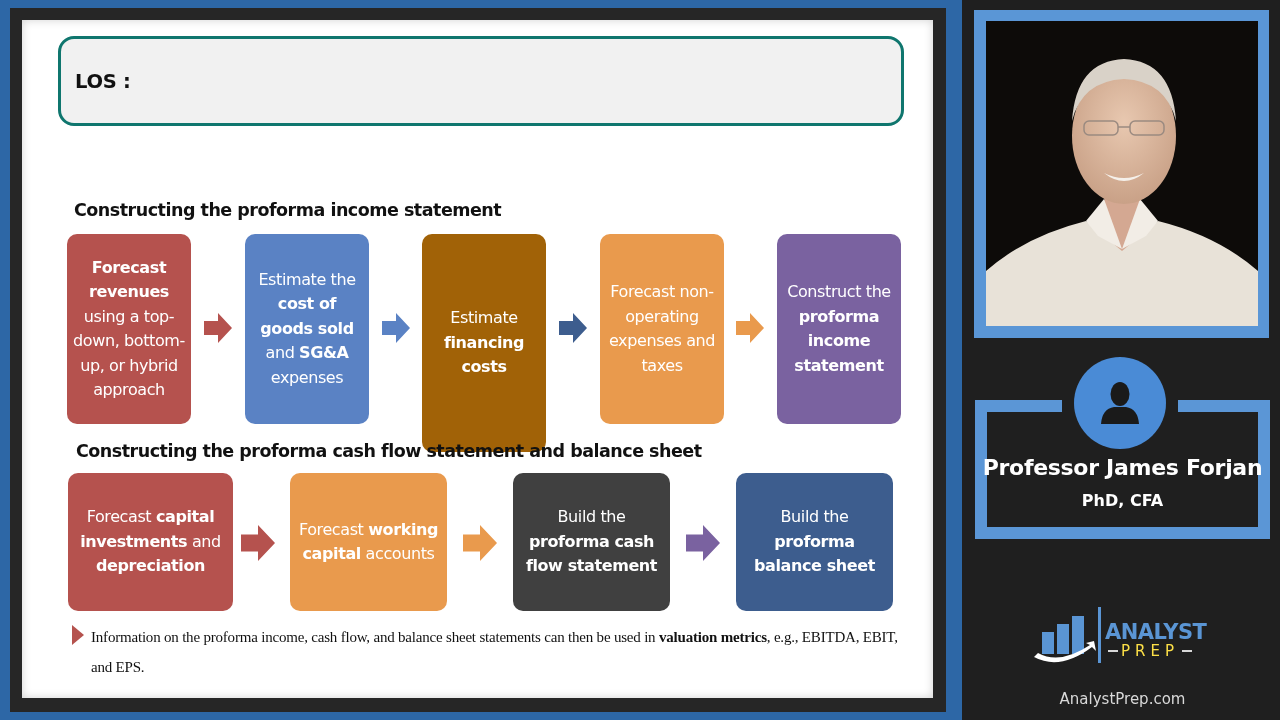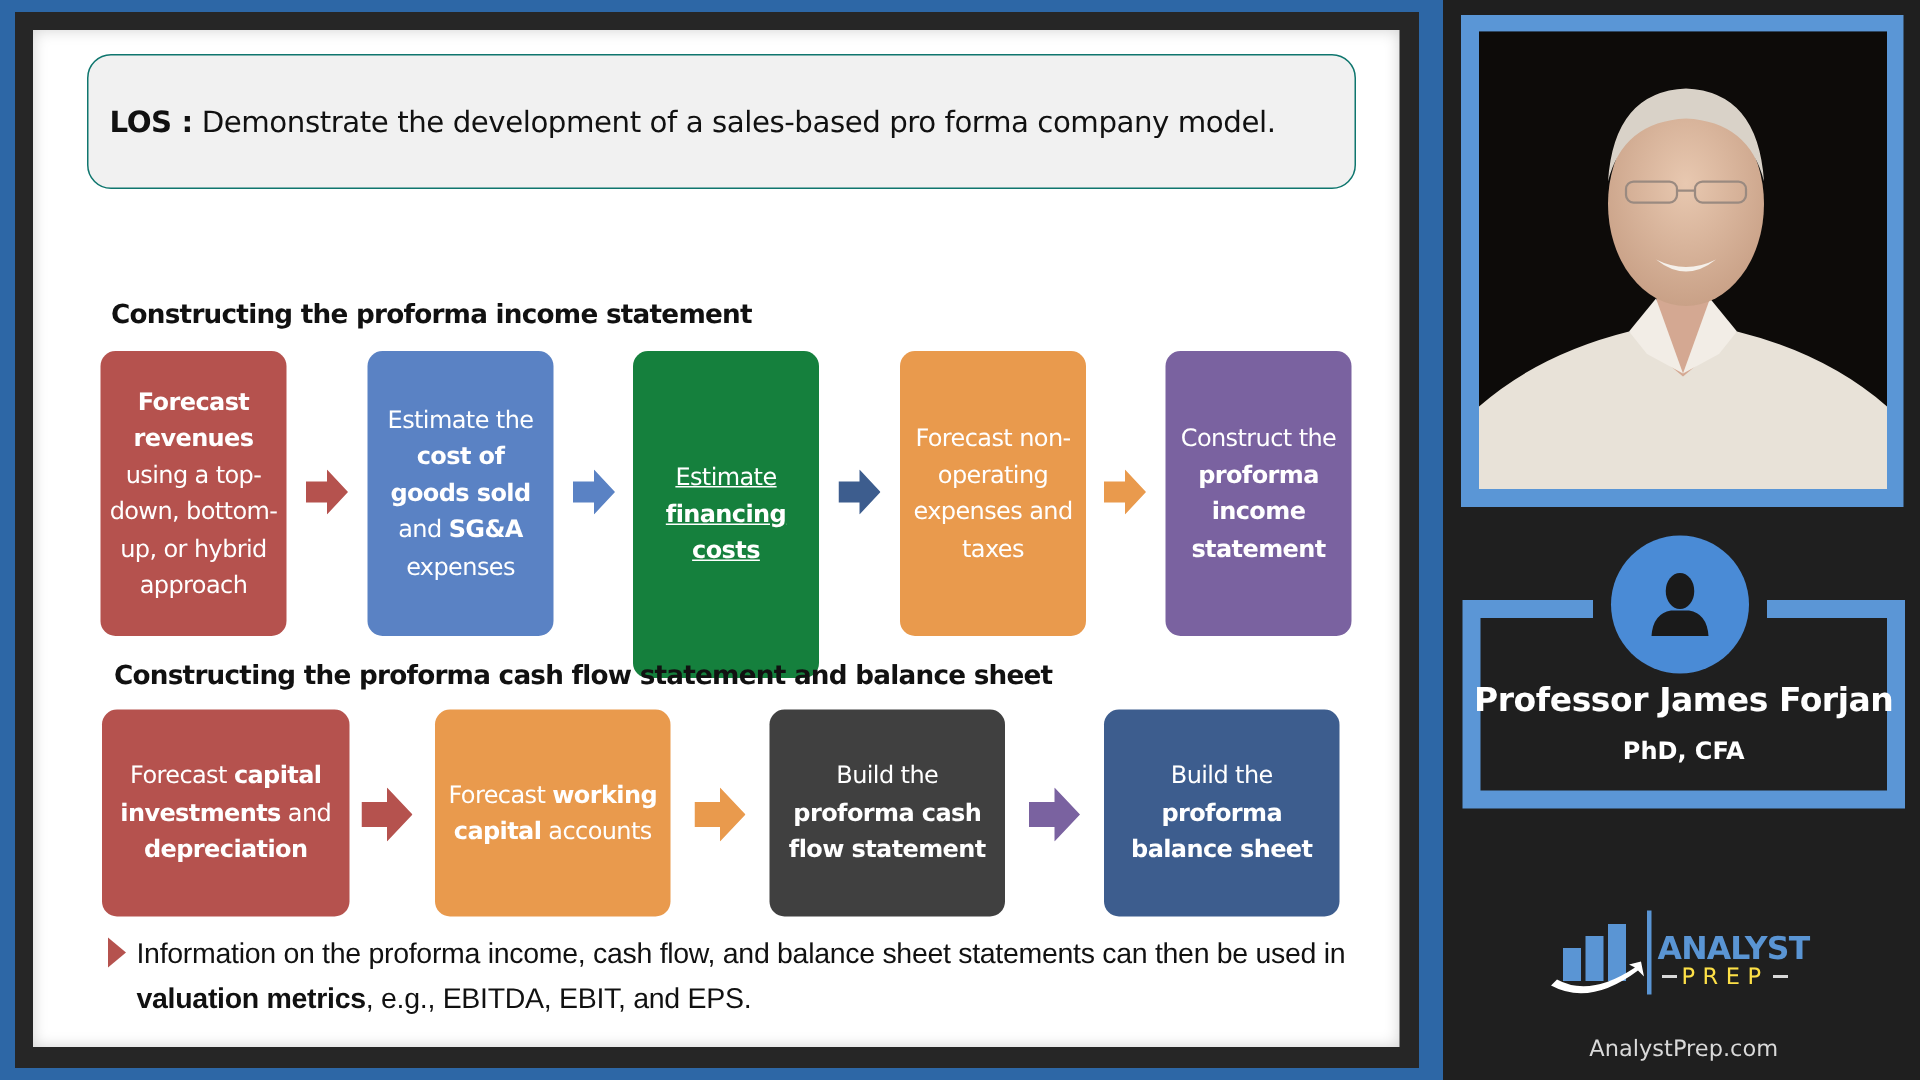--- a/index.html
+++ b/index.html
@@ -14,25 +14,26 @@
     position: absolute; left: 10px; top: 8px; width: 936px; height: 704px;
     background: #262626;
   }
   .slide {
     position: absolute; left: 22px; top: 20px; width: 911px; height: 678px;
     background: #ffffff;
     box-shadow: inset 0 0 10px rgba(0,0,0,0.18);
   }
   .los-box {
     position: absolute; left: 36px; top: 16px; width: 846px; height: 90px;
-    background: #f1f1f1; border: 1px solid #0f766e; border-radius: 16px;
+    background: #f1f1f1; border: 3px solid #0f766e; border-radius: 16px;
     display: flex; align-items: center; padding-left: 14px;
     font-family: "DejaVu Sans", sans-serif;
     font-size: 19.5px; color: #111;
     letter-spacing: -0.3px;
+    justify-content: space-between;
   }
   .los-box b { font-weight: bold; margin-right: 6px; }
   .section-tag {
     position: absolute; left: 44px; top: 122px; width: 209px; height: 41px;
     background: #2b4a7e; color: #fff;
     font-family: "DejaVu Sans", sans-serif; font-weight: bold;
     font-size: 17px; display: flex; align-items: center; padding-left: 9px;
     letter-spacing: -0.4px;
     box-shadow: -3px 0 6px rgba(0,0,0,0.25);
   }
@@ -44,21 +45,21 @@
     position: absolute; border-radius: 10px; color: #fff;
     display: flex; align-items: center; justify-content: center; text-align: center;
     font-family: "DejaVu Sans", sans-serif; font-size: 16px; line-height: 24.5px;
     letter-spacing: -0.4px; padding: 0 6px;
   }
   .box b { font-weight: bold; }
   .arrow { position: absolute; width: 28px; height: 30px; }
   .arrow svg { width: 100%; height: 100%; display: block; }
   .note {
     position: absolute; left: 69px; top: 602px; width: 820px;
-    font-family: Liberation Sans, sans-serif; font-size: 19px; line-height: 30px;
+    font-family: Liberation Serif, serif; font-size: 15px; line-height: 30px;
     color: #111; letter-spacing: -0.2px;
   }
   .note b { font-weight: bold; }
   .bullet { position: absolute; left: 49px; top: 604px; width: 14px; height: 22px; }
 
   
   .right-strip { position: absolute; left: 946px; top: 0; width: 16px; height: 720px; background: #2d67a6; }
   .right-panel { position: absolute; left: 962px; top: 0; width: 318px; height: 720px; background: #1f1f1f; }
   .video-frame {
     position: absolute; left: 974px; top: 10px; width: 295px; height: 328px;
@@ -105,34 +106,33 @@
     color: #d9d9d9; font-family: "DejaVu Sans", sans-serif; font-size: 15px;
   }
 </style>
 </head>
 <body>
 
 <div class="slide-frame"></div>
 <div class="slide">
   <div class="los-box">
     <b>LOS :</b>
-    <span>Demonstrate the development of a sales-based pro forma company model.</span>
   </div>
 
 
   <div class="sub-heading" style="left:52px; top:180px;">Constructing the proforma income statement</div>
 
   <div id="income-row">
       <div class="box" style="left: 45px; top: 214px; width: 124px; height: 190px; background: rgb(181, 82, 78);">
         <div><b>Forecast revenues</b><span> using a top-down, bottom-up, or hybrid approach</span></div>
       </div>
       <div class="box" style="left: 223px; top: 214px; width: 124px; height: 190px; background: rgb(90, 130, 196);">
         <div><span>Estimate the </span><b>cost of goods sold</b><span> and </span><b>SG&amp;A</b><span> expenses</span></div>
       </div>
-      <div class="box" style="left: 400px; top: 214px; width: 124px; height: 218px; background: #15803d; text-decoration: underline;">
+      <div class="box" style="left: 400px; top: 214px; width: 124px; height: 218px; background: #a16207;">
         <div><span>Estimate </span><b>financing costs</b></div>
       </div>
       <div class="box" style="left: 578px; top: 214px; width: 124px; height: 190px; background: rgb(233, 154, 77);">
         <div><span>Forecast non-operating expenses and taxes</span></div>
       </div>
       <div class="box" style="left: 755px; top: 214px; width: 124px; height: 190px; background: rgb(122, 98, 160);">
         <div><span>Construct the </span><b>proforma income statement</b></div>
       </div>
       <div class="arrow" style="left: 182px; top: 293px; width: 28px; height: 30px;">
         <svg viewBox="0 0 28 30" preserveAspectRatio="none">

